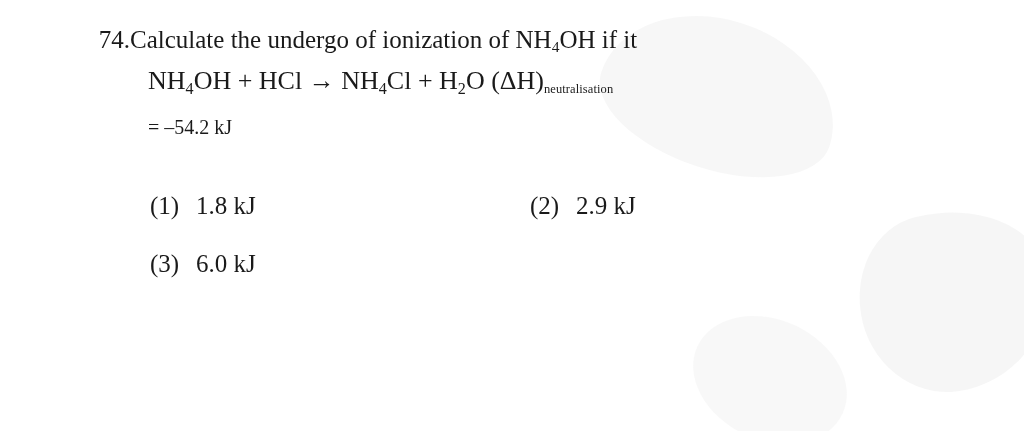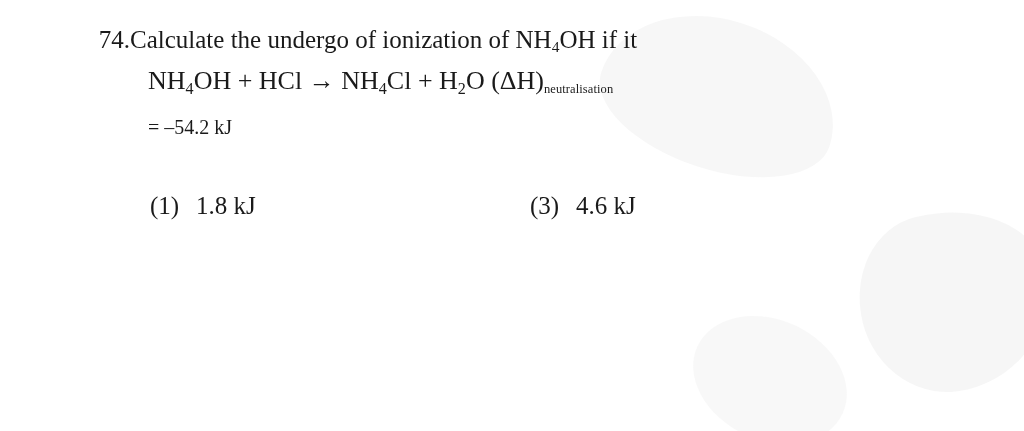--- a/index.html
+++ b/index.html
@@ -139,20 +139,23 @@
           <span>NH</span><sub>4</sub><span>Cl + H</span><sub>2</sub><span>O (ΔH)</span><span class="subword">neutralisation</span>
         </div>
         <div class="line2">= –54.2 kJ</div>
       </div>
 
       <div class="options">
         <div class="option">
           <span class="tag">(1)</span><span>1.8 kJ</span>
         </div>
         <div class="option">
-          <span class="tag">(3)</span><span>4.6 kJ</span>
+          <span class="tag">(2)</span><span>2.9 kJ</span>
+        </div>
+        <div class="option">
+          <span class="tag">(3)</span><span>6.0 kJ</span>
         </div>
       </div>
 
     </div>
   </div>
 
 </div>
 
 </body></html>

